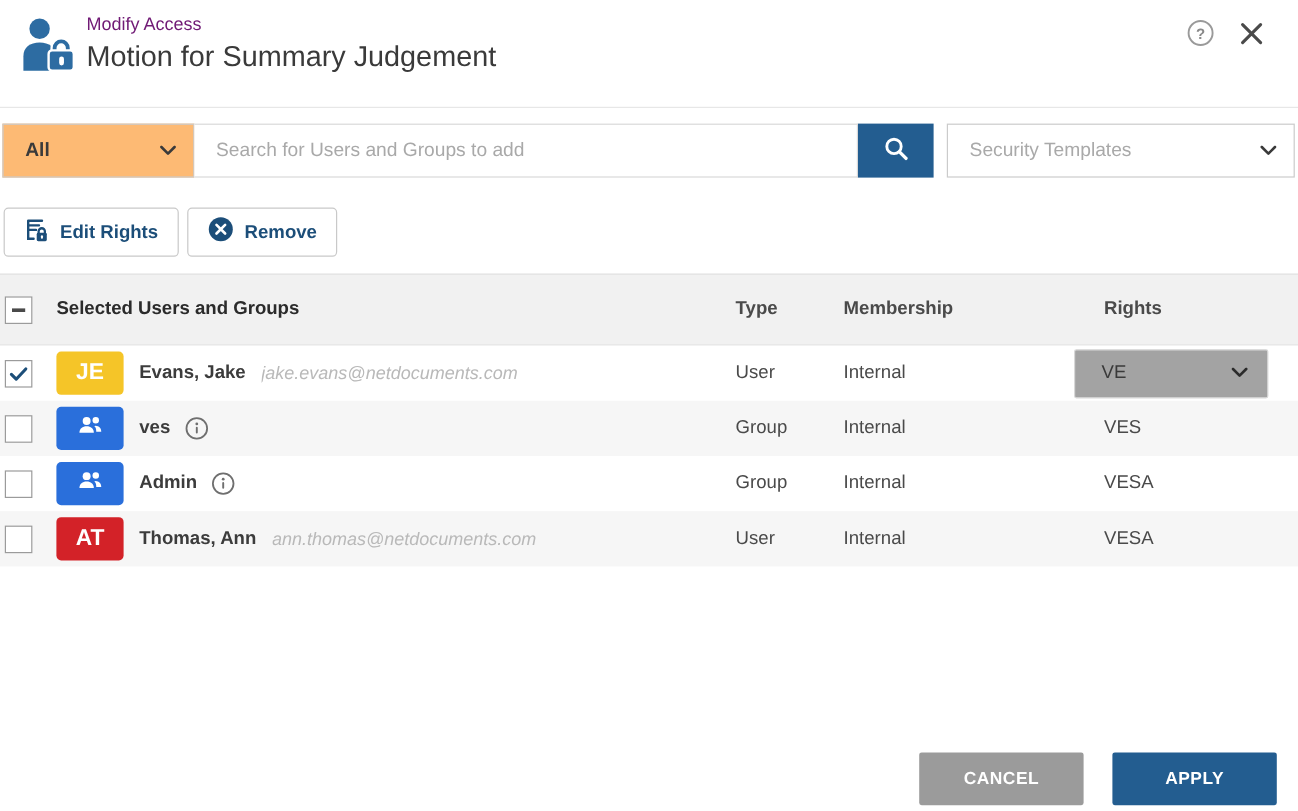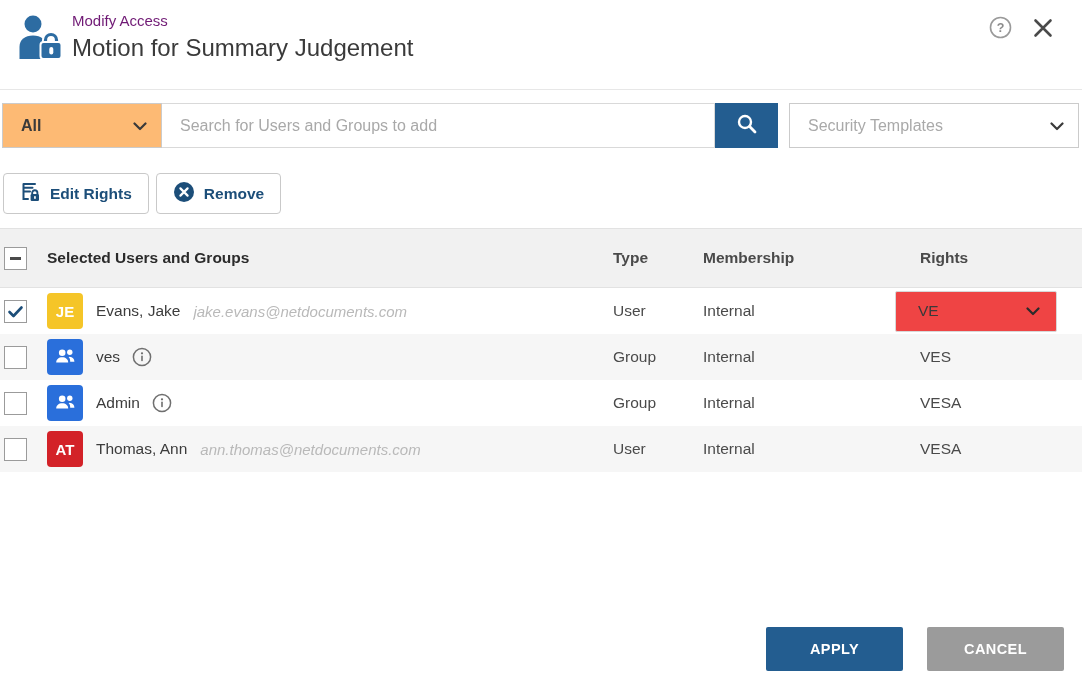--- a/index.html
+++ b/index.html
@@ -42,26 +42,26 @@
   .cell-membership { width:190px; flex:0 0 auto; padding-left:6px; color:#4a4a4a; }
   .cell-rights { width:195px; flex:0 0 auto; display:flex; align-items:center; color:#4a4a4a; }
   .rights-pad { padding-left:33px; }
 
   .checkbox { width:23px; height:23px; background:#fff; border:1px solid #9b9b9b; display:flex; align-items:center; justify-content:center; cursor:pointer; }
   .checkbox svg { display:none; }
   .checkbox.checked svg { display:block; }
   .checkbox .dash { display:none; width:11px; height:3px; background:#4a4a4a; }
   .checkbox.indeterminate .dash { display:block; }
 
-  .avatar { width:36px; height:36px; border-radius:4px; display:flex; align-items:center; justify-content:center; color:#fff; font-size:15px; font-weight:700; flex:0 0 auto; }
-  .row-name { margin-left:13px; white-space:nowrap; }
+  .avatar { width:56px; height:36px; border-radius:4px; display:flex; align-items:center; justify-content:center; color:#fff; font-size:19px; font-weight:700; flex:0 0 auto; }
+  .row-name { margin-left:13px; white-space:nowrap;font-weight:bold; }
   .row-email { margin-left:13px; font-style:italic; color:#b9b9b9; font-size:15px; white-space:nowrap; overflow:hidden; text-overflow:ellipsis; }
   .info-icon { margin-left:12px; display:flex; cursor:pointer; }
 
-  .rights-select { margin-left:8px; width:162px; height:41px; background:#ef4444; border:1px solid #d8d8d8; border-radius:2px; display:flex; align-items:center; justify-content:space-between; padding:0 16px 0 22px; cursor:pointer; }
+  .rights-select { margin-left:8px; width:162px; height:41px; background:#a3a3a3; border:1px solid #d8d8d8; border-radius:2px; display:flex; align-items:center; justify-content:space-between; padding:0 16px 0 22px; cursor:pointer; }
   .rights-select .val { font-size:15.5px; color:#3a3a3a; }
 
   
   .footer { position:absolute; right:18px; bottom:5px; display:flex; gap:24px; }
   .btn { min-width:137px; height:44px; border:none; border-radius:2px; color:#fff; font-size:14.5px; font-weight:700; letter-spacing:0.4px; cursor:pointer; font-family:inherit; padding:0 20px; }
   .btn-cancel { background:#9B9B9B; }
   .btn-apply { background:#235D90; }
 </style>
 </head>
 <body>
@@ -290,16 +290,16 @@
     <div class="cell-membership">Internal</div>
     <div class="cell-rights">
       <span class="rights-pad">VESA</span>
 
     </div>
   </div>
 </div>
   </div>
 
   <div class="footer">
+    <button class="btn btn-cancel">CANCEL</button>
     <button class="btn btn-apply">APPLY</button>
-    <button class="btn btn-cancel">CANCEL</button>
   </div>
 </div>
 
 </body></html>

